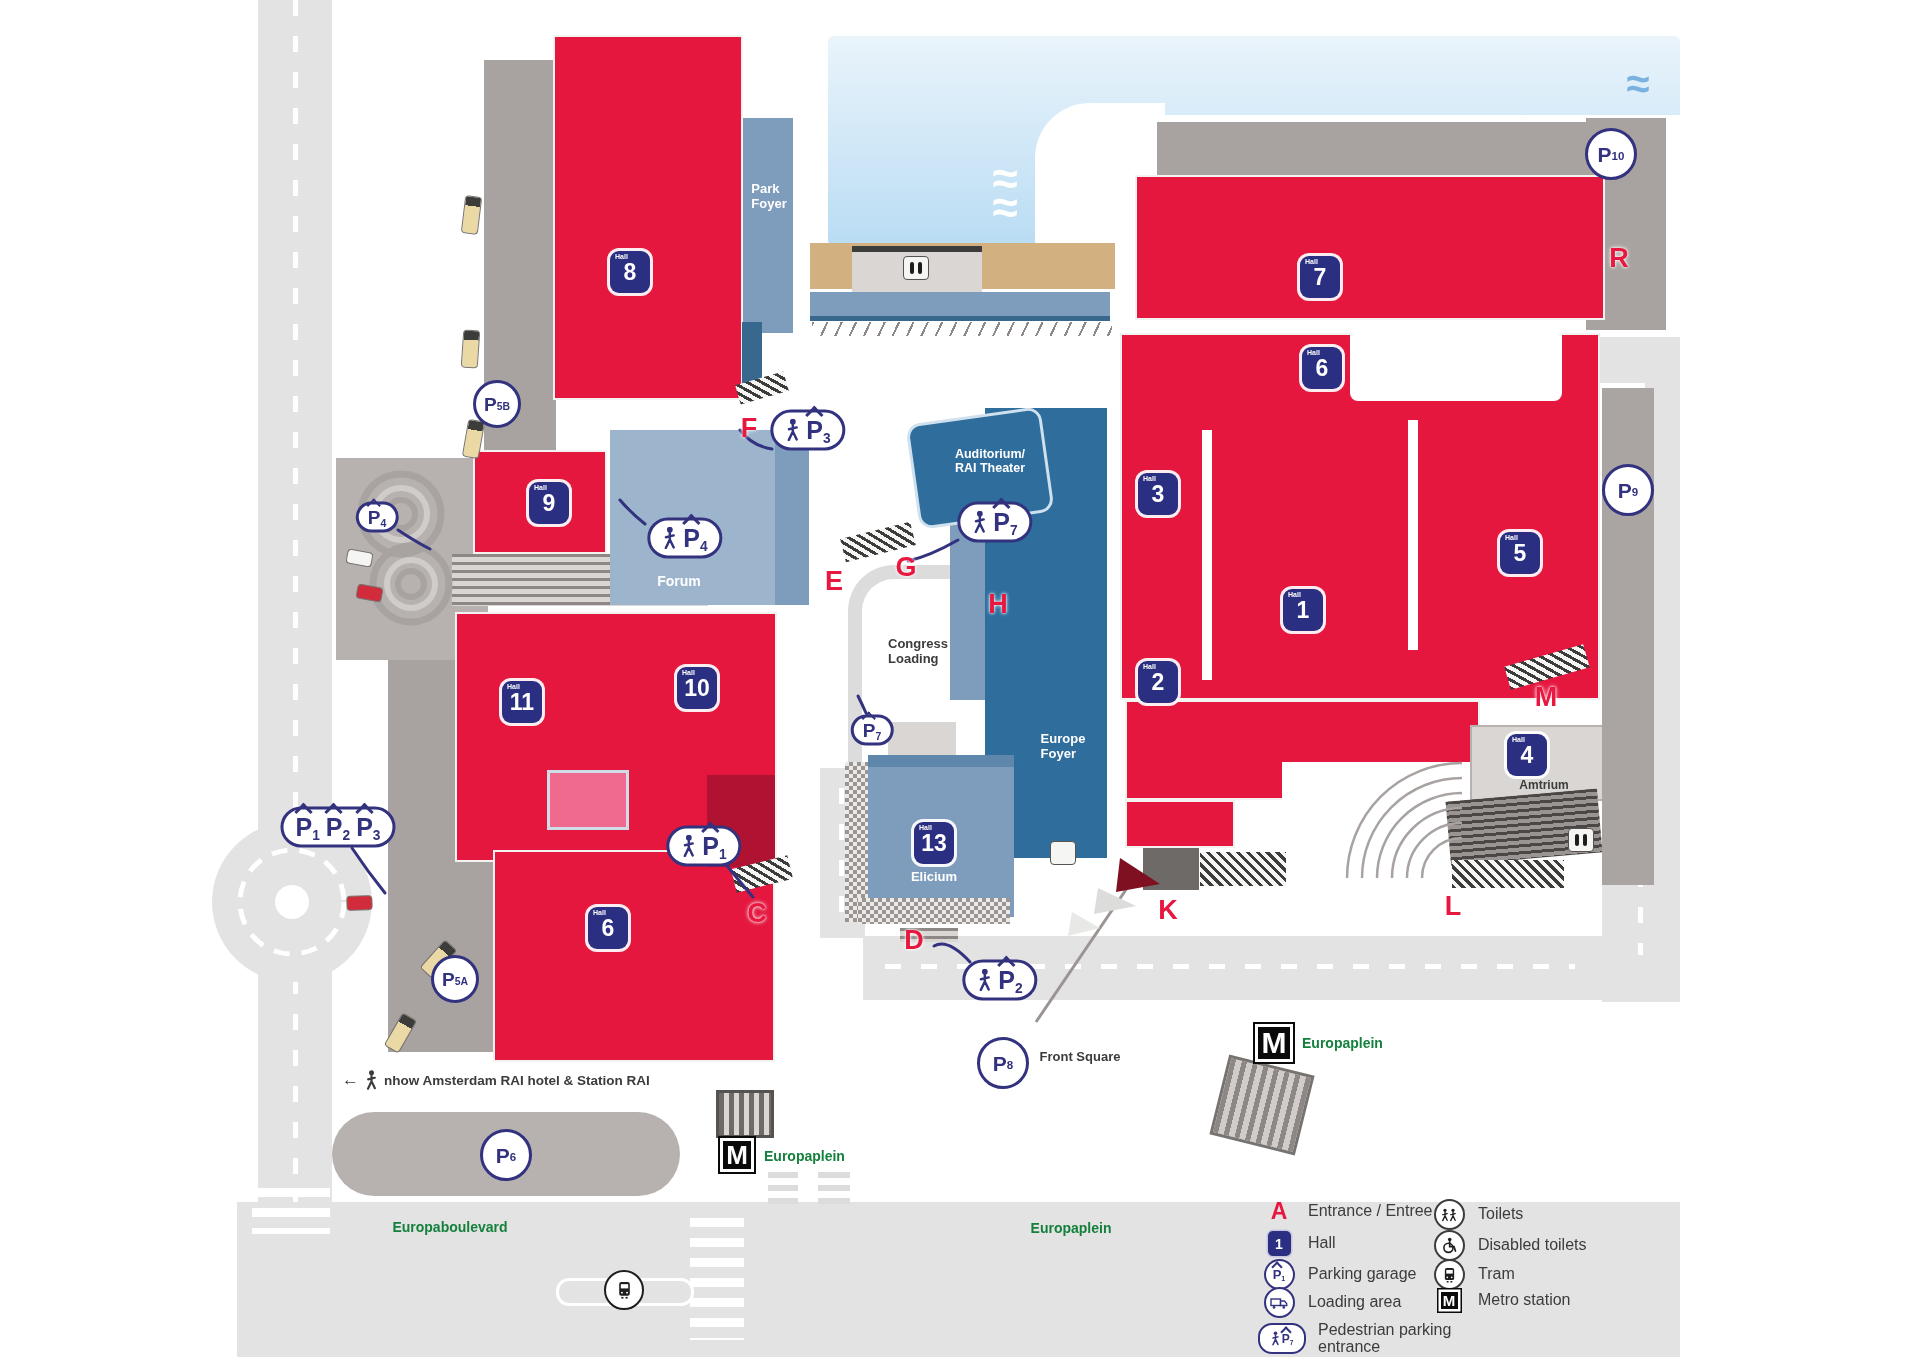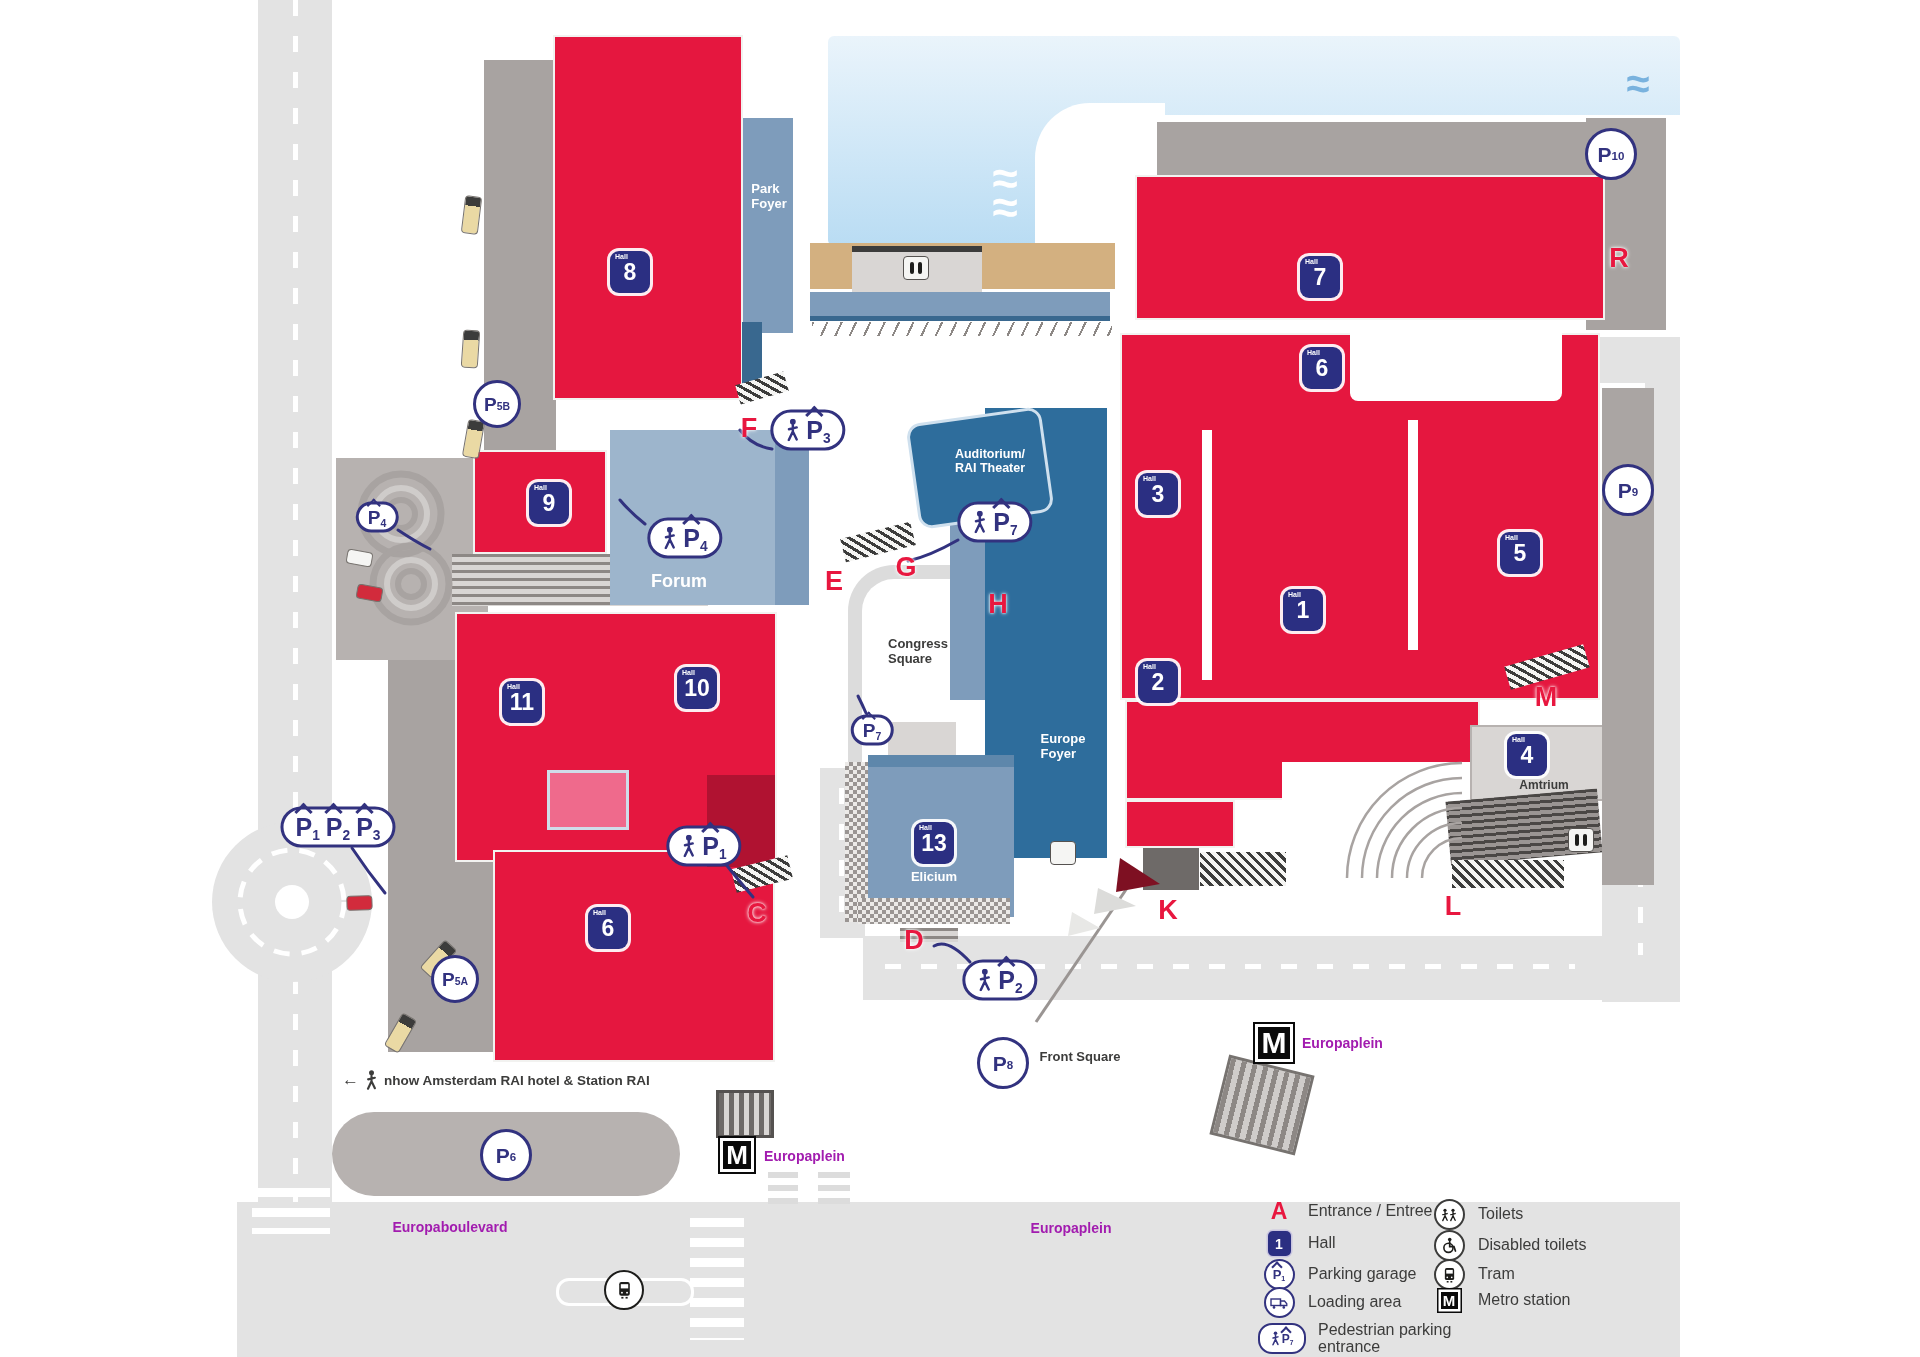--- a/index.html
+++ b/index.html
@@ -50,21 +50,21 @@
   .pp{position:relative;display:inline-block;line-height:1;}
   .hat{position:absolute;top:-9px;left:8px;width:10px;height:10px;border-top:3px solid #32327f;
        border-left:3px solid #32327f;transform:translateX(-50%) rotate(45deg);}
   .hat.s{top:-7px;width:8px;height:8px;border-width:2.5px;left:6px;}
   .wk{display:block;}
   
   .lbl{position:absolute;transform:translate(-50%,-50%);font-weight:bold;text-align:left;
        white-space:pre-line;line-height:1.15;}
   .lw{color:#fff;}
   .ld{color:#3c3c3b;}
-  .street{position:absolute;font-weight:bold;font-size:14px;color:#a21caf;transform:translate(-50%,-50%);}
+  .street{position:absolute;font-weight:bold;font-size:14px;color:#15803d;transform:translate(-50%,-50%);}
   .metroM{position:absolute;background:#0a0a0a;color:#fff;font-weight:bold;display:flex;align-items:center;
           justify-content:center;box-shadow:inset 0 0 0 2px #0a0a0a, inset 0 0 0 5px #fff;}
   .mstripes{position:absolute;background:repeating-linear-gradient(90deg,#6e6a68 0 5px,#d9d6d4 5px 10px);
             border:3px solid #555250;}
   .pgrid{position:absolute;background:repeating-linear-gradient(90deg,#8d8885 0 5px,#cfccca 5px 11px);
          border:3px solid #777370;}
   .wc{position:absolute;width:24px;height:22px;background:#f5f5f3;border:1.5px solid #555250;border-radius:4px;
       display:flex;align-items:center;justify-content:center;gap:4px;transform:translate(-50%,-50%);}
   .wc i{display:block;width:4px;height:12px;background:#1d1d1b;border-radius:2px;}
   .waves{position:absolute;font-weight:bold;transform:translate(-50%,-50%);line-height:.62;text-align:center;
@@ -394,25 +394,25 @@
   </div>
   <div class="bubble" style="left:1000px;top:980px;">
     <svg class="wk" width="15" height="23" style="color:#32327f;">
         <use href="#walker"></use>
       </svg>
     <span class="pp"><span class="hat"></span><span>P</span><span class="psub">2</span></span>
   </div>
 
   <div class="lbl lw" style="left:769px;top:197px;font-size:13px;">Park
 Foyer</div>
-  <div class="lbl lw" style="left:679px;top:581px;font-size:18px;">Forum</div>
+  <div class="lbl lw" style="left:679px;top:581px;font-size:14px;">Forum</div>
   <div class="lbl lw" style="left:990px;top:461px;font-size:12.5px;">Auditorium/
 RAI Theater</div>
   <div class="lbl ld" style="left:918px;top:652px;font-size:13px;">Congress
-Square</div>
+Loading</div>
   <div class="lbl lw" style="left:1063px;top:747px;font-size:13px;">Europe
 Foyer</div>
   <div class="lbl lw" style="left:934px;top:877px;font-size:13px;">Elicium</div>
   <div class="lbl ld" style="left:1532px;top:786px;font-size:12px;margin-left:12px;">Amtrium</div>
   <div class="lbl ld" style="left:1080px;top:1057px;font-size:13px;">Front Square</div>
 
   <div class="street" style="left:450px;top:1227px;">Europaboulevard</div>
   <div class="street" style="left:1071px;top:1228px;">Europaplein</div>
 
   <div class="metroM" style="left:718px;top:1136px;width:38px;height:38px;font-size:26px;">M</div>

